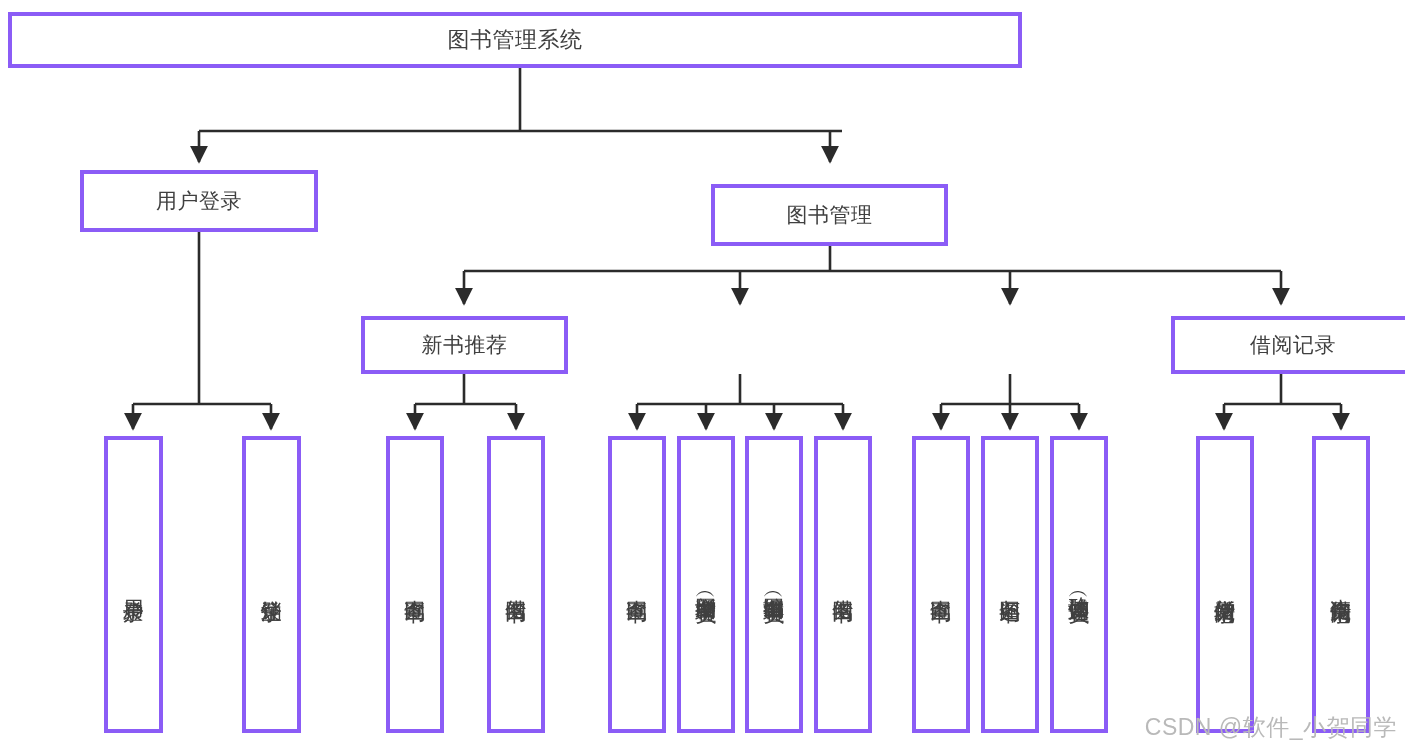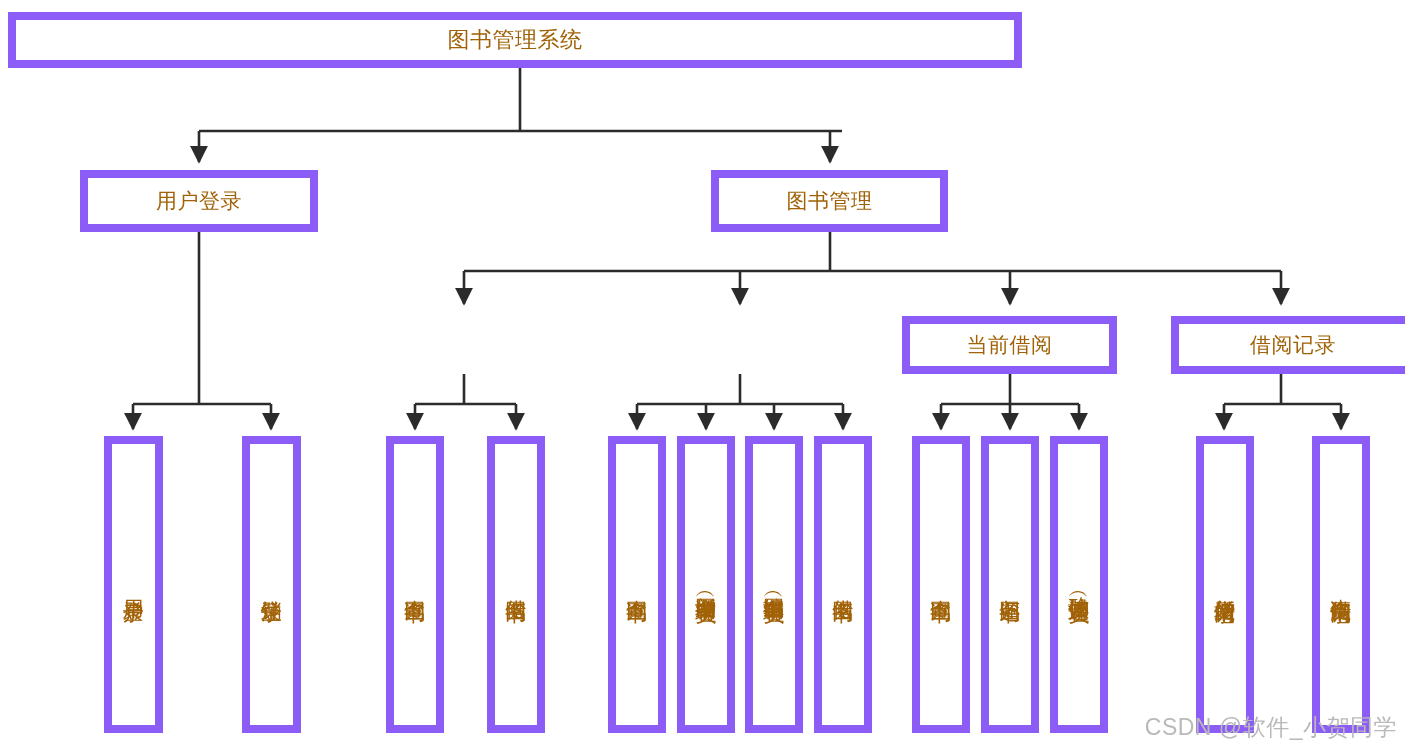--- a/index.html
+++ b/index.html
@@ -22,26 +22,26 @@
     position: absolute;
     left: 0;
     top: 0;
     width: 1405px;
     height: 747px;
     pointer-events: none;
   }
   .node {
     position: absolute;
     box-sizing: border-box;
-    border: 8px solid #8b5cf6;
+    border: 4px solid #8b5cf6;
     background: #ffffff;
     display: flex;
     align-items: center;
     justify-content: center;
-    color: #a16207;
+    color: #404040;
   }
   .node-label {
     display: block;
     text-align: center;
     line-height: 1.15;
     white-space: nowrap;
   }
   
   .node.horiz .node-label {
     font-size: 21px;
@@ -130,26 +130,26 @@
     </g>
   </svg>
 
   <div class="node horiz root" style="left:8px; top:12px; width:1014px; height:56px;">
     <span class="node-label">图书管理系统</span>
   </div>
 
   <div class="node horiz" style="left:80px; top:170px; width:238px; height:62px;">
     <span class="node-label">用户登录</span>
   </div>
-  <div class="node horiz" style="left:711px; top:170px; width:237px; height:62px;">
+  <div class="node horiz" style="left:711px; top:184px; width:237px; height:62px;">
     <span class="node-label">图书管理</span>
   </div>
 
-  <div class="node horiz" style="left:902px; top:316px; width:215px; height:58px;">
-    <span class="node-label">当前借阅</span>
+  <div class="node horiz" style="left:361px; top:316px; width:207px; height:58px;">
+    <span class="node-label">新书推荐</span>
   </div>
   <div class="node horiz" style="left:1171px; top:316px; width:244px; height:58px;align-items:center;">
     <span class="node-label">借阅记录</span>
   </div>
 
   <div class="node vert" style="left:104px; top:436px; width:59px; height:297px;">
     <span class="node-label">用户登录</span>
   </div>
   <div class="node vert" style="left:242px; top:436px; width:59px; height:297px;">
     <span class="node-label">注销登录</span>

